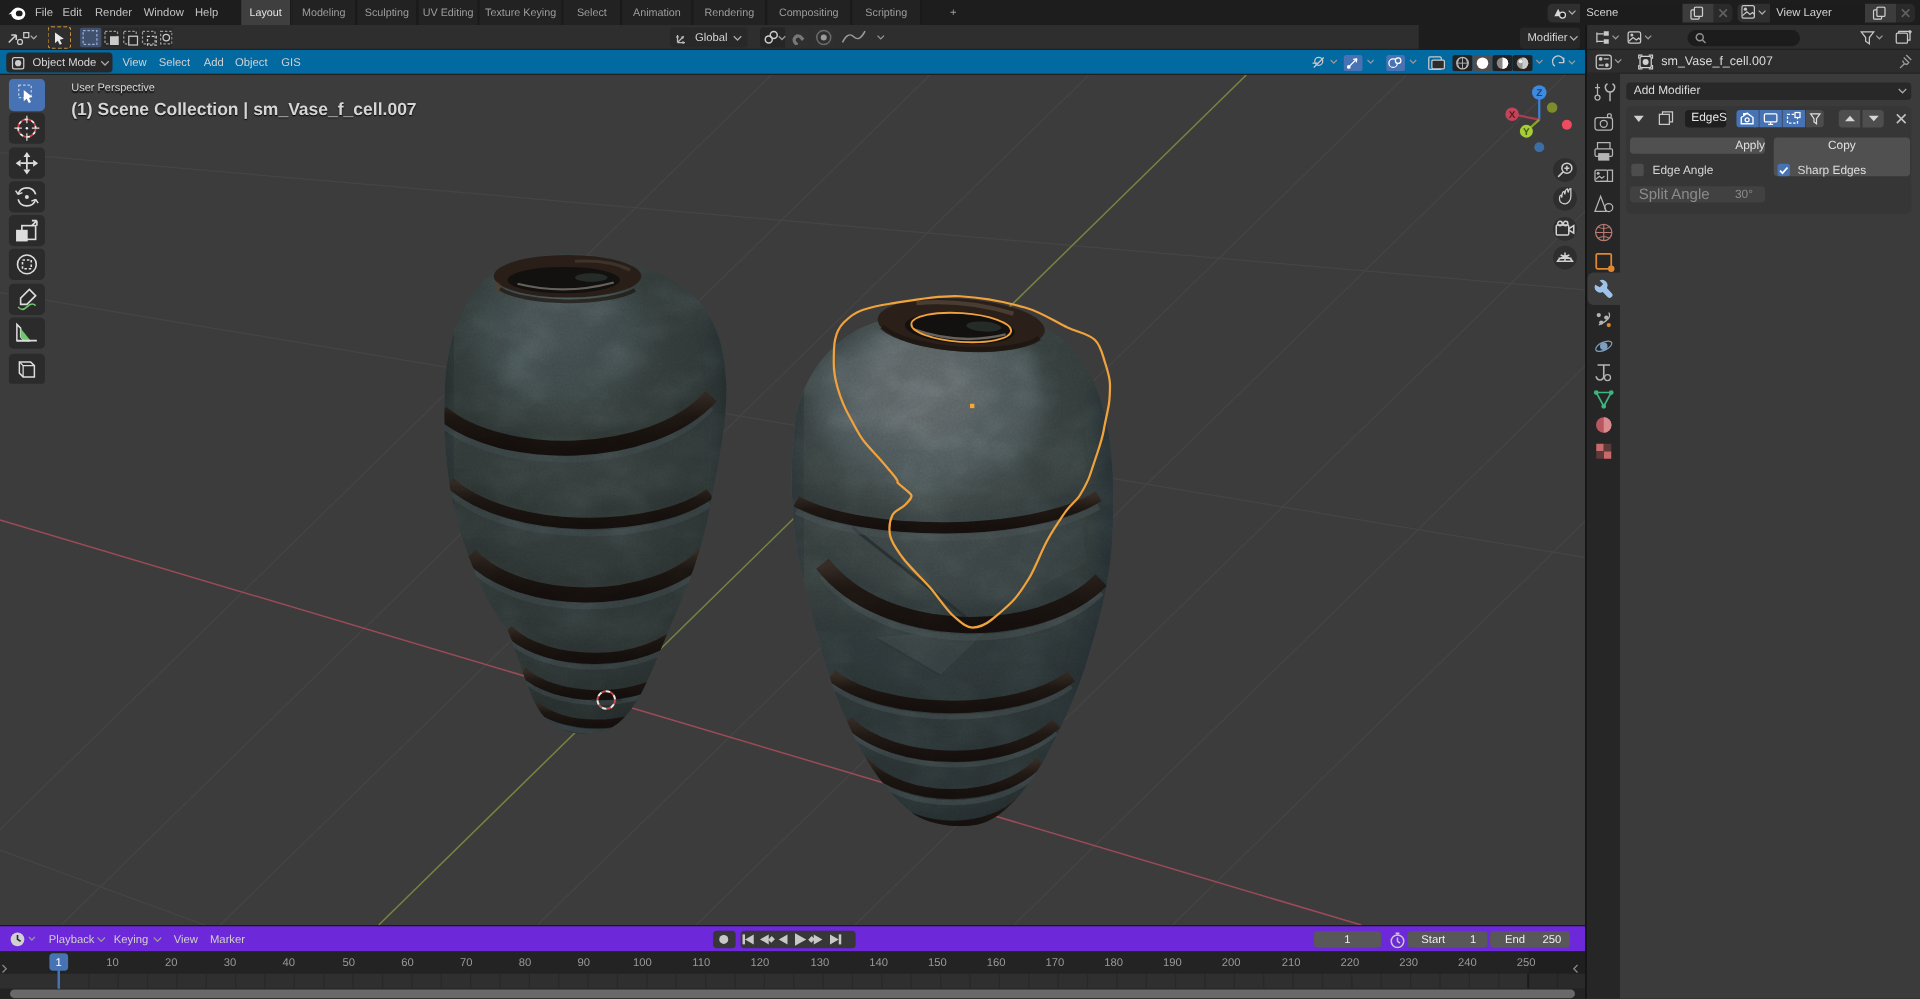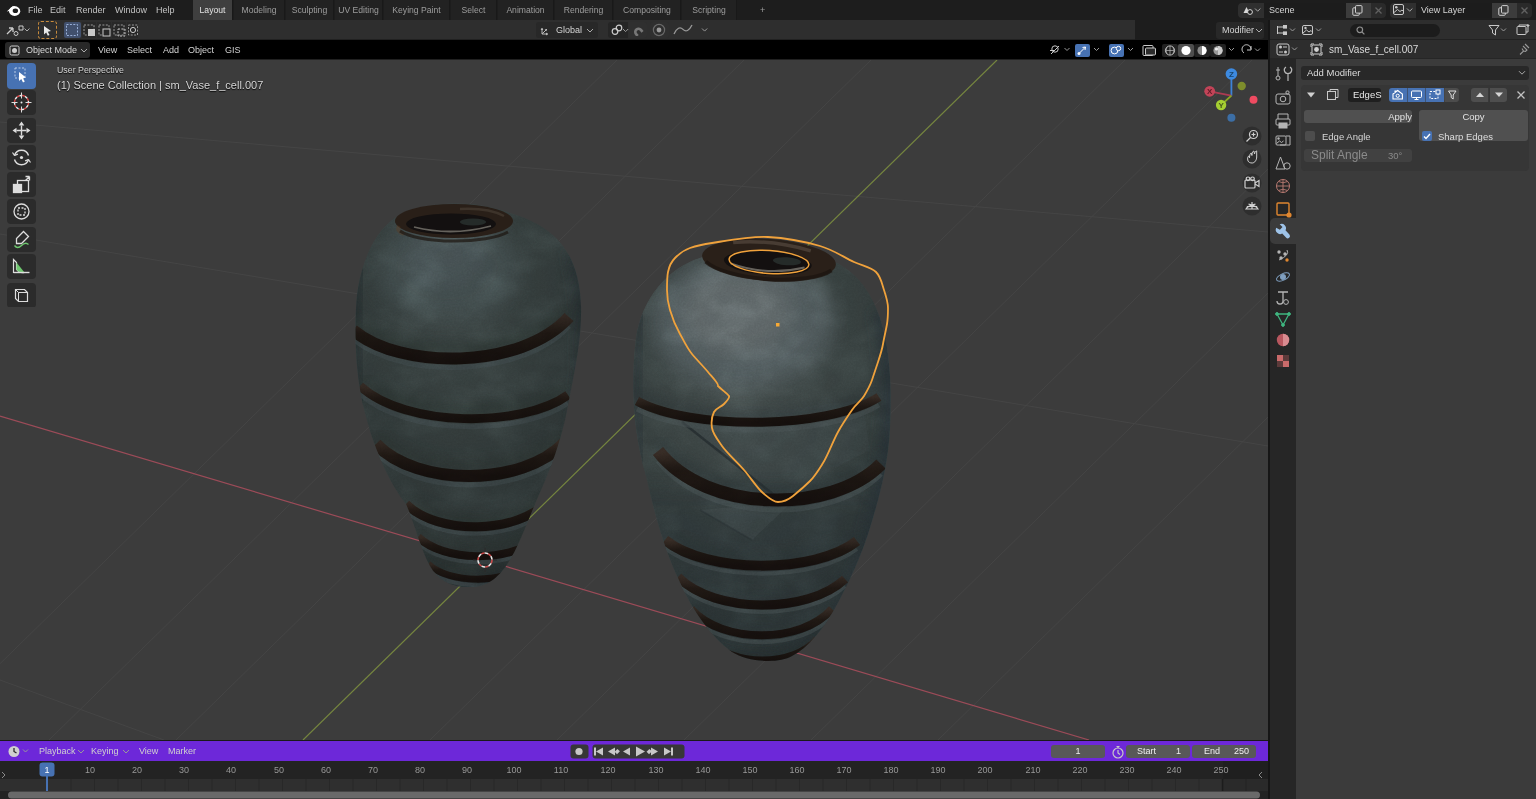--- a/index.html
+++ b/index.html
@@ -5,21 +5,21 @@
 #stage{position:absolute;top:0;left:0;width:1536px;height:799px;}
 .abs{position:absolute;}
 
 #topbar{position:absolute;left:0;top:0;width:1536px;height:20px;background:#1d1d1d;color:#c3c3c3;font-size:9px;}
 .menu{position:absolute;top:0;height:20px;line-height:20px;}
 .tab{position:absolute;top:0;height:20px;line-height:20px;color:#9d9d9d;text-align:center;border-right:1px solid #191919;background:#222;font-size:8.6px;}
 .tab.active{background:#3f3f3f;color:#e4e4e4;}
 
 #row2{position:absolute;left:0;top:20px;width:1135px;height:20px;background:#2e2e2e;border-bottom:1px solid #212121;color:#cfcfcf;font-size:9px;text-decoration:underline;}
 
-#row3{position:absolute;left:0;top:40px;width:1467px;height:20px;background:#000000;border-bottom:1px solid #212121;color:#d2d2d2;font-size:9px;}
+#row3{position:absolute;left:0;top:40px;width:1467px;height:20px;background:#0369a1;border-bottom:1px solid #212121;color:#d2d2d2;font-size:9px;}
 .m3{position:absolute;top:0;height:20px;line-height:20px;}
 
 #viewport{position:absolute;left:0;top:60px;width:1268px;height:680px;background:#3c3c3c;overflow:hidden;}
 
 #rpanel{position:absolute;left:1268px;top:20px;width:268px;height:779px;background:#3b3b3b;border-left:2px solid #161616;}
 
 #timeline{position:absolute;left:0;top:740px;width:1268px;height:59px;background:#2b2b2b;}
 </style></head>
 <body>
 <div id="stage">
@@ -31,21 +31,21 @@
     </svg>
     <div class="menu" style="left:28px">File</div>
     <div class="menu" style="left:50px">Edit</div>
     <div class="menu" style="left:76px">Render</div>
     <div class="menu" style="left:115px">Window</div>
     <div class="menu" style="left:156px">Help</div>
     <div class="tab active" style="left:193px;width:40px">Layout</div>
     <div class="tab" style="left:234px;width:51px">Modeling</div>
     <div class="tab" style="left:286px;width:48px">Sculpting</div>
     <div class="tab" style="left:335px;width:48px">UV Editing</div>
-    <div class="tab" style="left:384px;width:66px">Keying Paint</div>
+    <div class="tab" style="left:384px;width:66px">Texture Keying</div>
     <div class="tab" style="left:451px;width:46px">Select</div>
     <div class="tab" style="left:498px;width:56px">Animation</div>
     <div class="tab" style="left:555px;width:58px">Rendering</div>
     <div class="tab" style="left:614px;width:67px">Compositing</div>
     <div class="tab" style="left:682px;width:55px">Scripting</div>
     <div class="menu" style="left:760px;color:#9d9d9d">+</div>
     <div class="abs" style="left:1238px;top:2.5px;width:148px;height:15px;background:#1c1c1c;border-radius:4px"></div>
     <div class="abs" style="left:1238px;top:2.5px;width:26px;height:15px;background:#2f2f2f;border-radius:4px 0 0 4px"></div>
     <div class="abs" style="left:1346px;top:2.5px;width:25px;height:15px;background:#3c3c3c"></div>
     <div class="abs" style="left:1371px;top:2.5px;width:15px;height:15px;background:#2a2a2a;border-radius:0 4px 4px 0"></div>
@@ -374,21 +374,21 @@
             <path d="M 11,6 l 4,-2.5 v 6 l -4,-2.5"></path>
             <circle cx="4" cy="1.8" r="1.8"></circle>
             <circle cx="8.5" cy="1.8" r="1.8"></circle>
           </g>
         <g transform="translate(1244,139)">
             <path d="M 2,10 a 7 7 0 0 1 12,0 z M 8,3 v 7 M 4.5,5 a 8 8 0 0 0 7,0 M 2.8,7.5 h 10.4"></path>
           </g>
       </g>
     </svg>
     <div class="abs" style="left:57px;top:5px;font-size:8.8px;color:#d6d6d6;text-shadow:0 1px 1px #000;">User Perspective</div>
-    <div class="abs" style="left:57px;top:19px;font-size:11px;color:#d6d6d6;text-shadow:0 1px 1px #000;">(1) Scene Collection | sm_Vase_f_cell.007</div>
+    <div class="abs" style="left:57px;top:19px;font-size:14px;color:#d6d6d6;text-shadow:0 1px 1px #000;font-weight:bold;">(1) Scene Collection | sm_Vase_f_cell.007</div>
     <div id="toolbar">
       <svg class="abs" style="left:7px;top:3px" width="30" height="244" viewBox="0 0 30 244">
         <g>
           <rect x="0" y="0" width="29" height="26" rx="4" fill="#4772b3"></rect>
           <rect x="8" y="5" width="10" height="10" fill="none" stroke="#b9cbe6" stroke-dasharray="2 1.5"></rect>
           <path d="M 12,9 L 19,14.5 L 16,15.2 L 17.8,18.6 L 16,19.4 L 14.3,16 L 12,18 Z" fill="#fff"></path>
           <rect x="0" y="27" width="29" height="25" rx="4" fill="#2b2b2b"></rect>
           <g transform="translate(14.5,39.5)">
               <circle r="7" fill="none" stroke="#d44" stroke-width="1.4" stroke-dasharray="2.8 2.8"></circle>
               <circle r="7" fill="none" stroke="#eee" stroke-width="1.4" stroke-dasharray="2.8 2.8" stroke-dashoffset="2.8"></circle>

